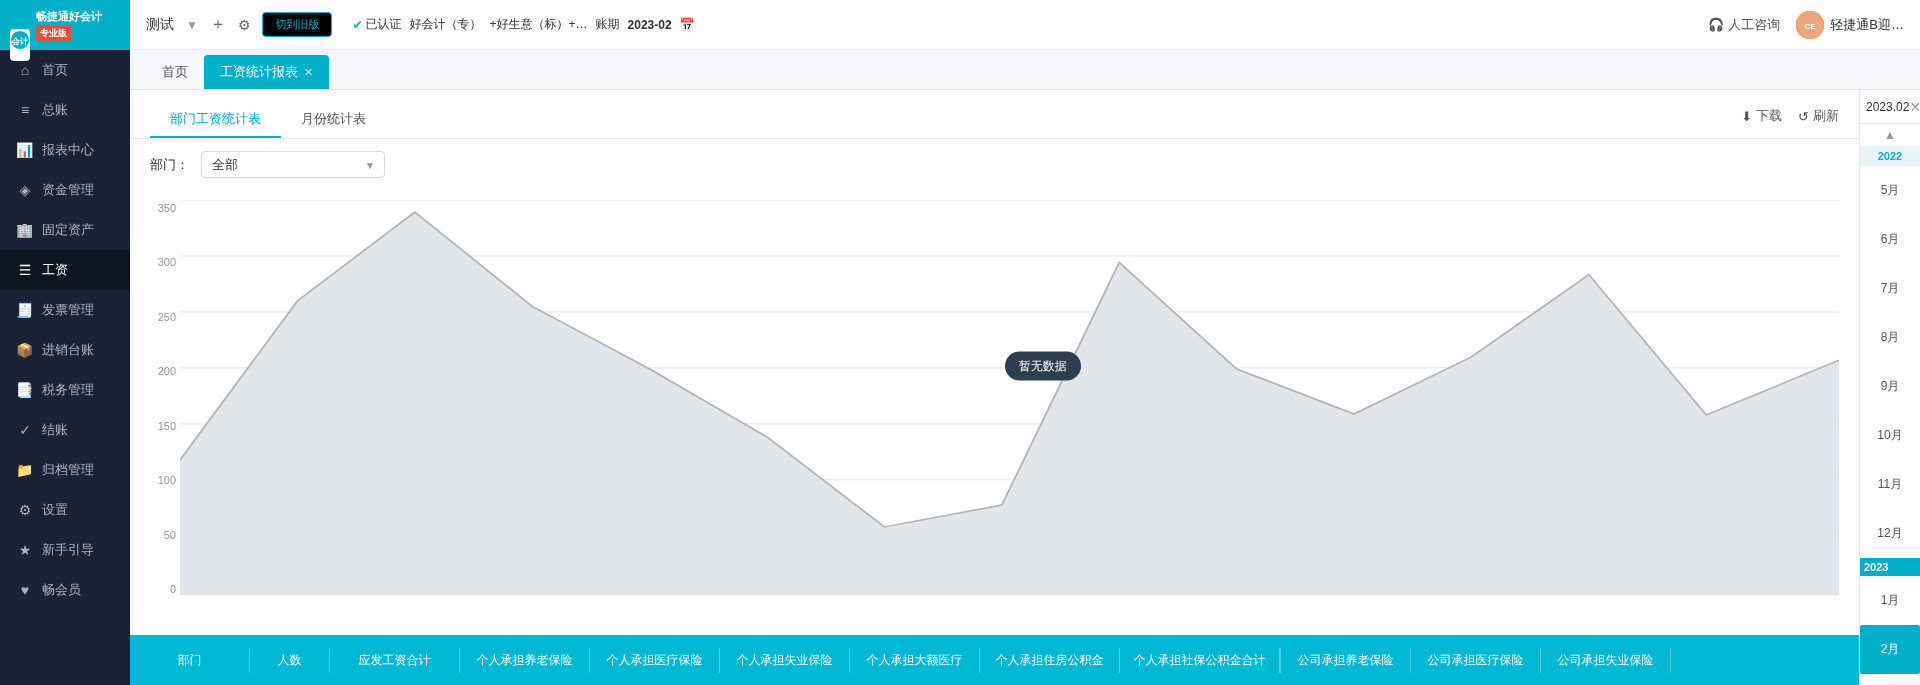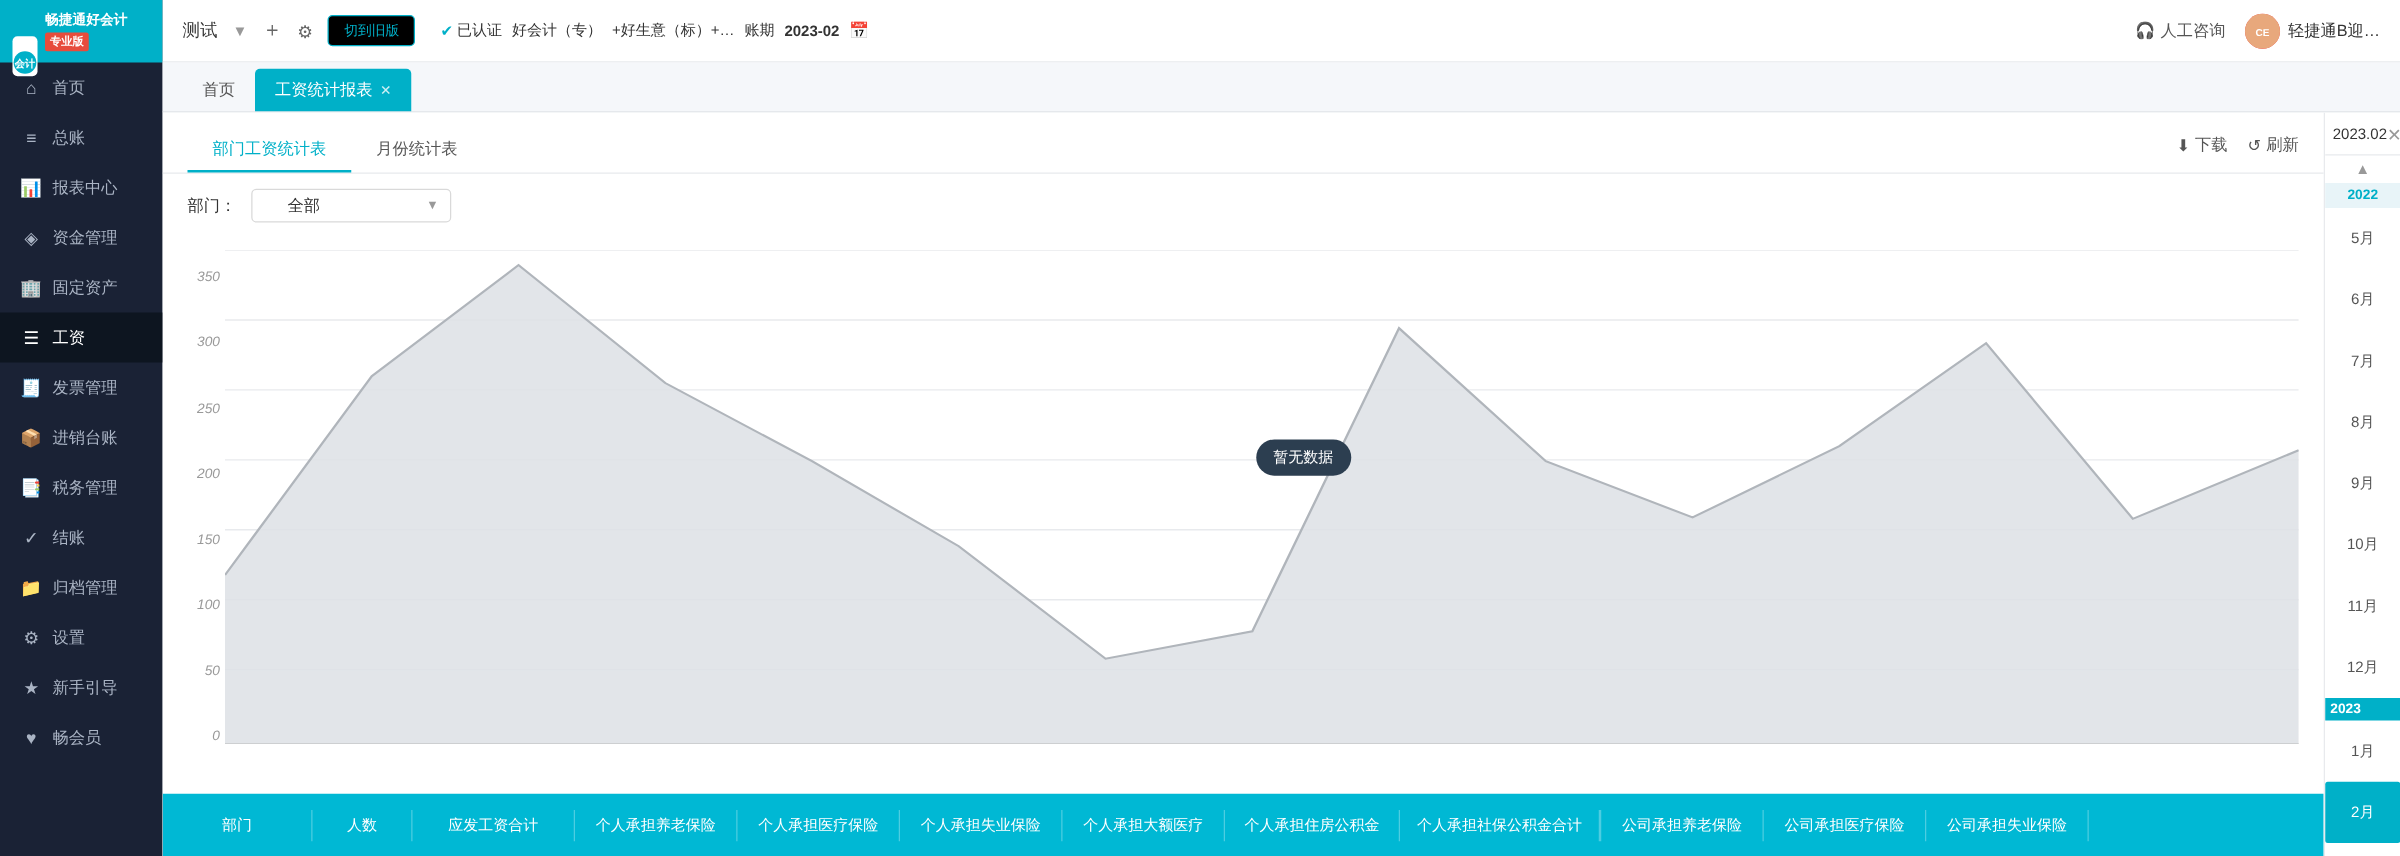--- a/index.html
+++ b/index.html
@@ -25,21 +25,21 @@
       font-size: 12px;
       font-weight: bold;
       height: 50px;
     }
     .sidebar-logo .logo-icon {
       width: 20px;
       height: 32px;
       background: white;
       border-radius: 4px;
       display: flex;
-      align-items: flex-end;
+      align-items: flex-start;
       justify-content: center;
       color: #00b0c8;
       font-size: 10px;
       font-weight: bold;
       margin-top: 40px;
     }
     .sidebar-item {
       display: flex;
       align-items: center;
       gap: 8px;
@@ -223,27 +223,27 @@
       display: flex;
       align-items: center;
       padding: 12px 20px;
       gap: 12px;
       flex-shrink: 0;
     }
     .filter-label { font-size: 13px; color: #333; }
     .filter-select {
       border: 1px solid #d9d9d9;
       border-radius: 4px;
-      padding: 5px 28px 5px 28px;
+      padding: 5px 28px 5px 10px;
       font-size: 13px;
       color: #333;
       background: white;
       appearance: none;
       cursor: pointer;
-      width: 160px;
+      width: 184px;
       position: relative;
     }
     .select-wrapper {
       position: relative;
       display: inline-block;
     }
     .select-wrapper::after {
       content: '▼';
       position: absolute;
       right: 10px;
@@ -265,28 +265,27 @@
     .chart-container {
       width: 100%;
       height: 100%;
       position: relative;
     }
 
     
     .y-labels {
       position: absolute;
       left: 0;
-      top: 16px;
+      top: 2px;
       bottom: 30px;
       width: 40px;
       display: flex;
       flex-direction: column;
       justify-content: space-between;
       padding: 0 4px;
-      font-style: italic;
     }
     .y-label {
       font-size: 11px;
       color: #999;
       text-align: right;
     }
 
     
     .chart-svg-wrapper {
       position: absolute;

